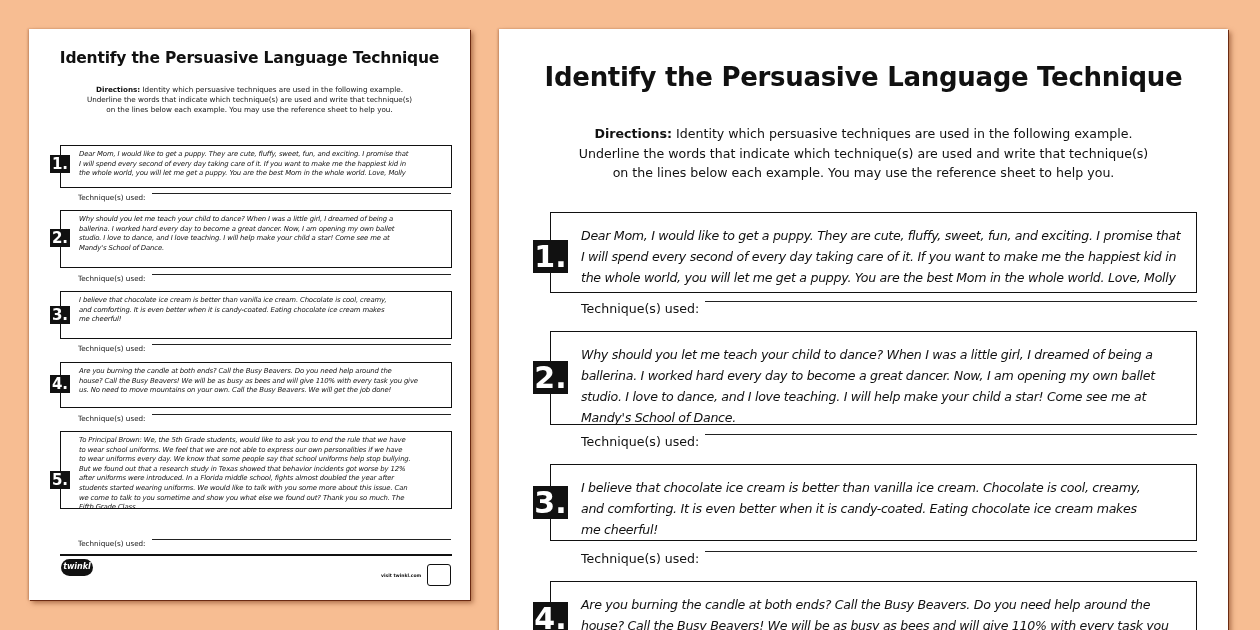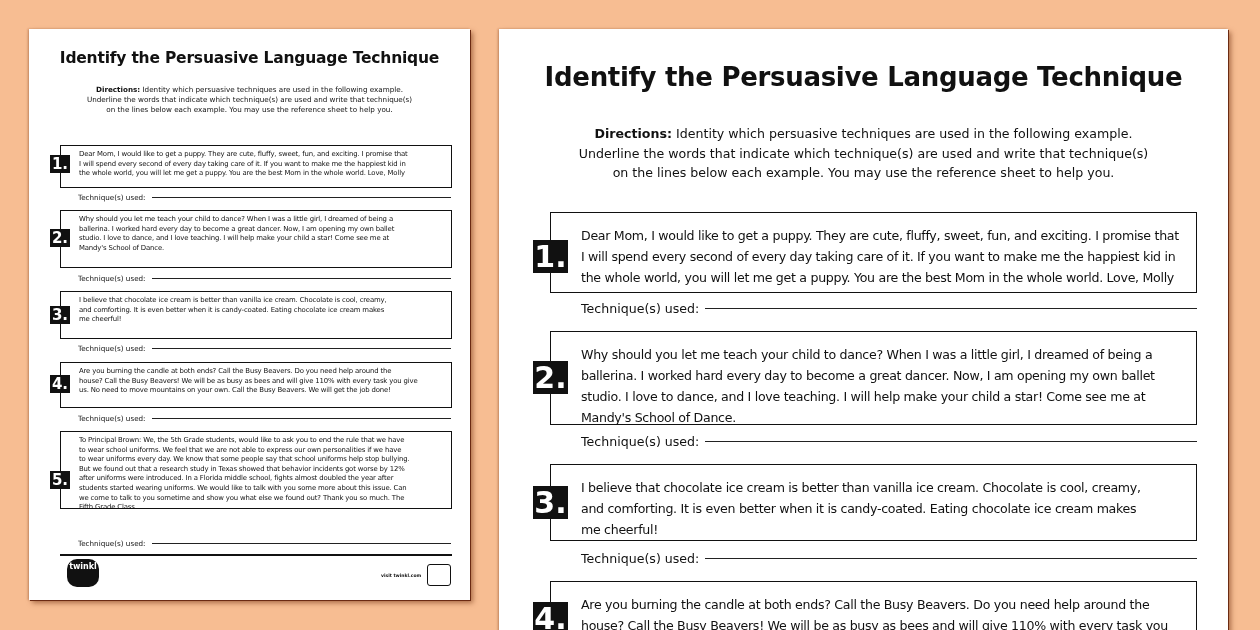--- a/index.html
+++ b/index.html
@@ -15,26 +15,26 @@
   }
   #page-small { left:29px; top:29px; width:441px; height:571px; }
   #page-large { left:499px; top:29px; width:729px; height:620px; }
 
   .title { position:absolute; left:0; right:0; text-align:center; font-weight:bold; white-space:nowrap; }
   .directions { position:absolute; left:0; right:0; text-align:center; white-space:nowrap; }
   .directions b { font-weight:bold; }
   .box {
     position:absolute; border:1.5px solid #111; background:#fff; box-sizing:border-box;
   }
-  .box-text { position:absolute; white-space:pre-line; }
+  .box-text { position:absolute; white-space:pre-line;font-style:italic; }
   .num {
     position:absolute; background:#111; color:#fff; font-weight:bold; text-align:center;
     font-family:"DejaVu Sans", sans-serif; box-sizing:border-box;
   }
-  .tech { position:absolute; display:flex; align-items:center; white-space:nowrap; }
+  .tech { position:absolute; display:flex; align-items:flex-start; white-space:nowrap; }
   .tech .rule { flex:1; border-bottom:1px solid #222; margin-left:6px; }
 
   
   #page-small .title { top:20px; font-size:15.5px; letter-spacing:-0.2px; }
   #page-small .directions { font-size:7.2px; line-height:10px; }
   #page-small .box { left:31px; width:392px; }
   #page-small .box-text { left:18px; right:4px; top:4px; font-size:6.9px; line-height:9.6px; letter-spacing:-0.15px; }
   #page-small .num { left:21px; width:20px; height:18px; font-size:15px; line-height:18px; }
   #page-small .tech { left:49px; width:373px; font-size:7.2px; }
 
@@ -123,21 +123,21 @@
 we come to talk to you sometime and show you what else we found out? Thank you so much. The
 Fifth Grade Class</div>
   </div>
   <div class="num" style="top:442px;">5.</div>
   <div class="tech" style="top:510px;">
     <span>Technique(s) used:</span>
       <span class="rule"></span>
   </div>
 
   <div class="footer-line" style="top:525px;"></div>
-  <div class="logo" style="left:38px;top:530px;width:32px;height:28px;line-height:15px;">twinkl</div>
+  <div class="logo" style="left:32px;top:530px;width:32px;height:17px;line-height:15px;font-style:italic;">twinkl</div>
   <div class="visit" style="left:352px;top:544px;">visit twinkl.com</div>
   <div class="badge" style="left:398px;top:535px;width:22px;height:20px;"></div>
 </div>
 
 <div class="page" id="page-large">
   <div class="title">Identify the Persuasive Language Technique</div>
   <div class="directions" style="top:95px;">
     <div><b>Directions:</b><span> Identity which persuasive techniques are used in the following example.</span></div>
     <div>Underline the words that indicate which technique(s) are used and write that technique(s)</div>
     <div>on the lines below each example. You may use the reference sheet to help you.</div>

